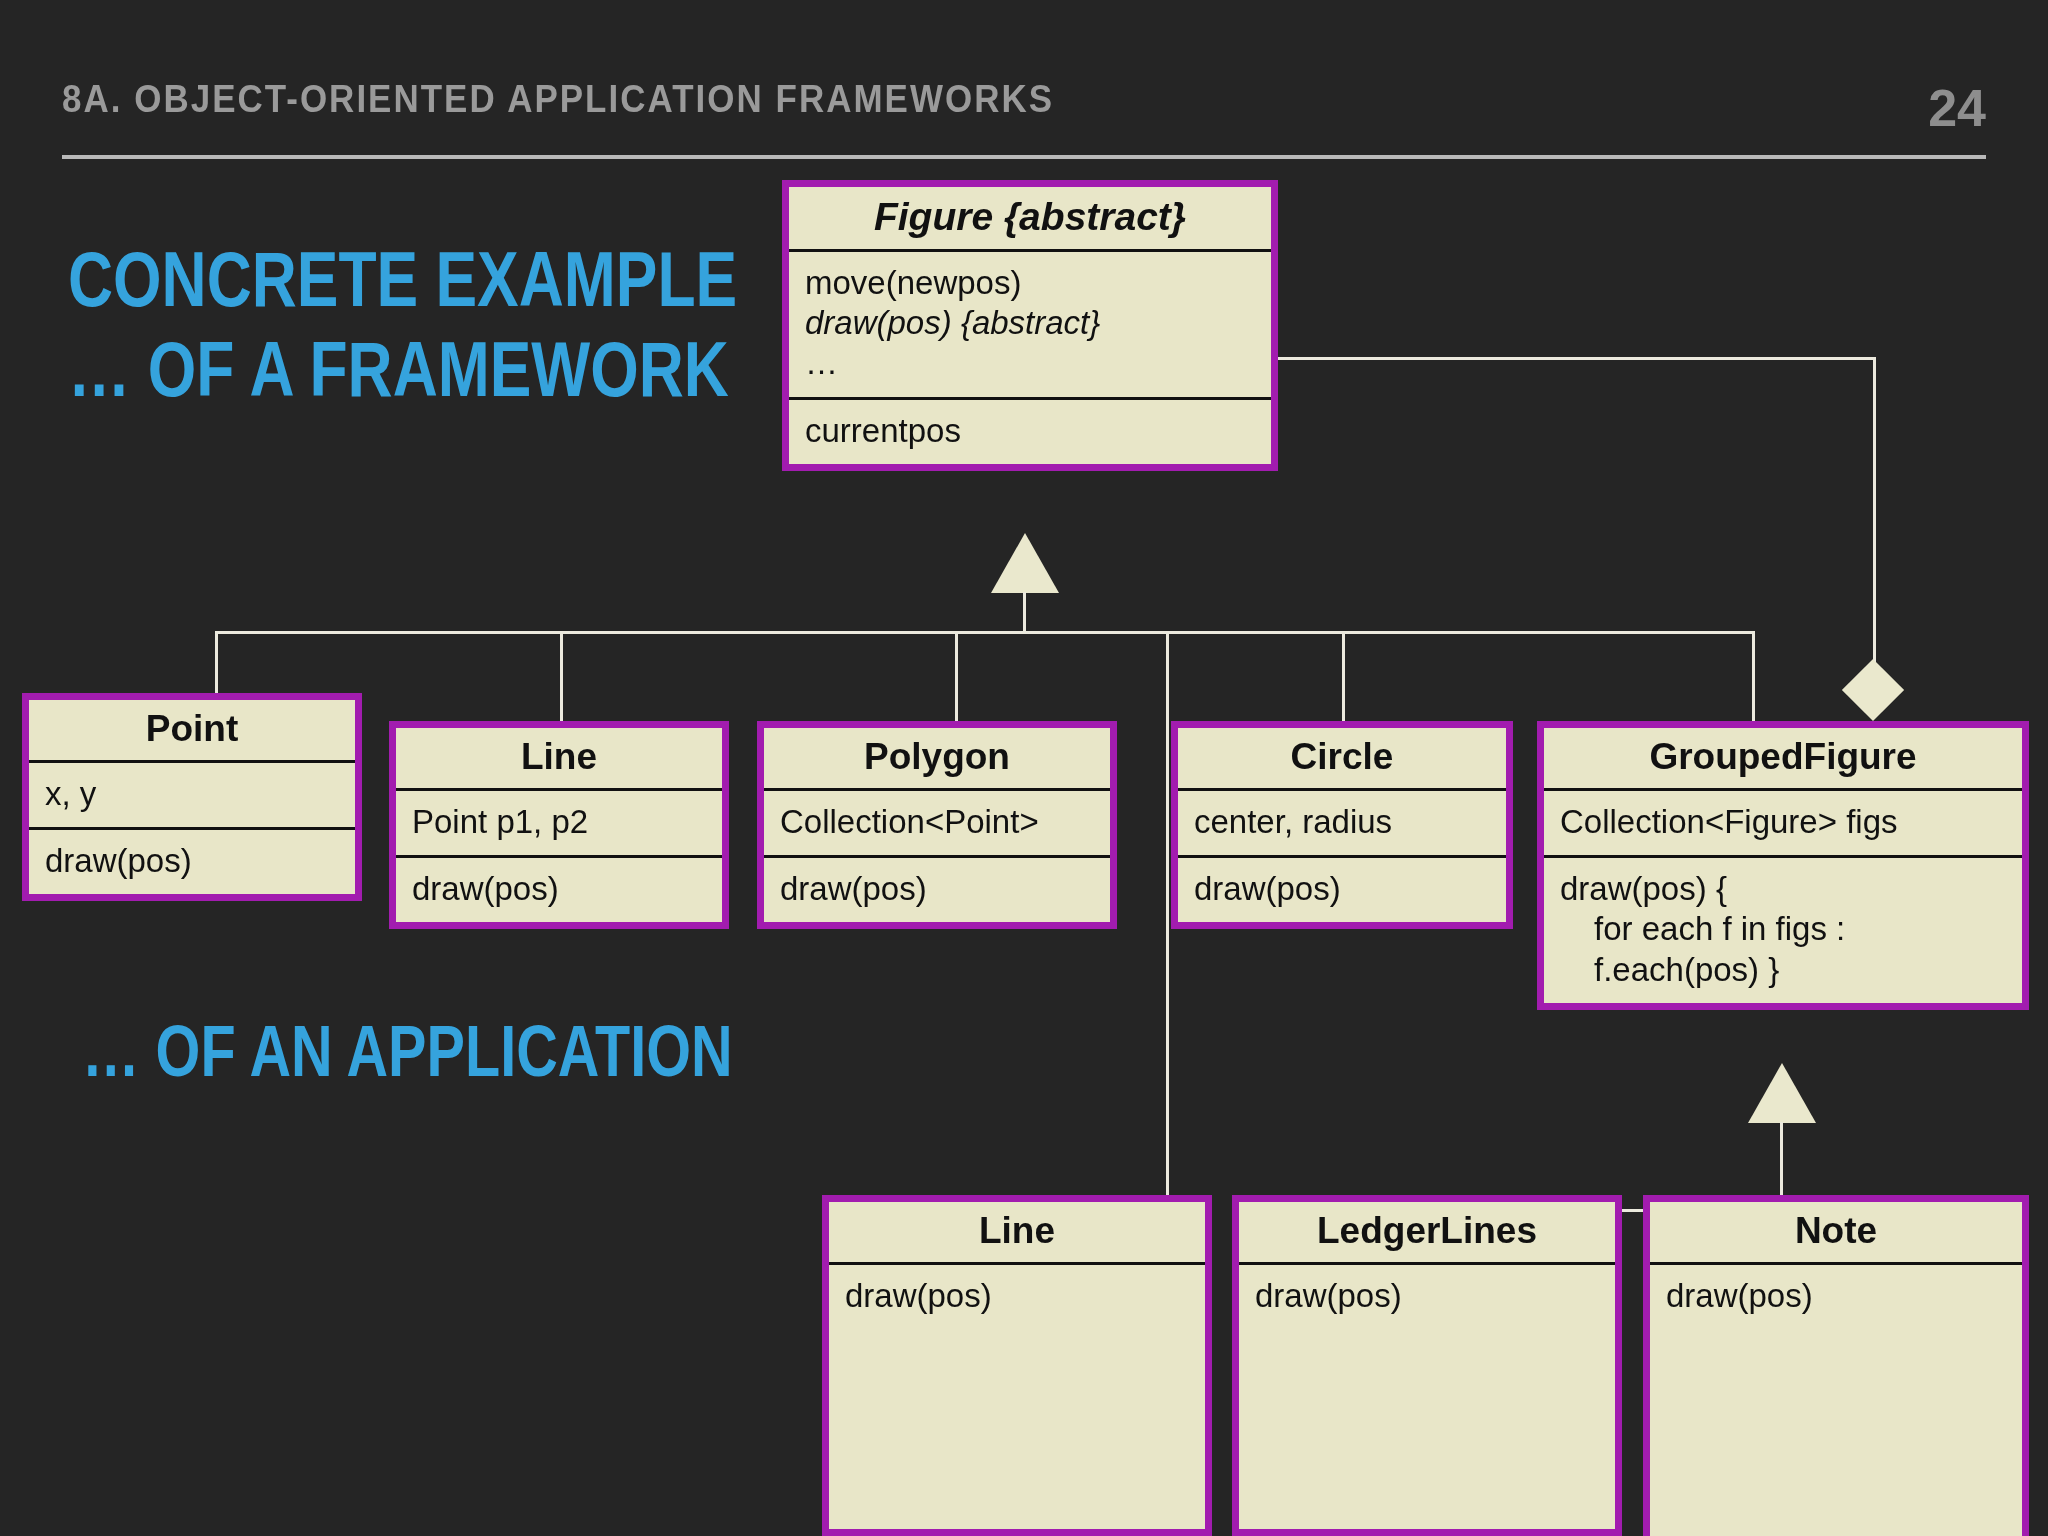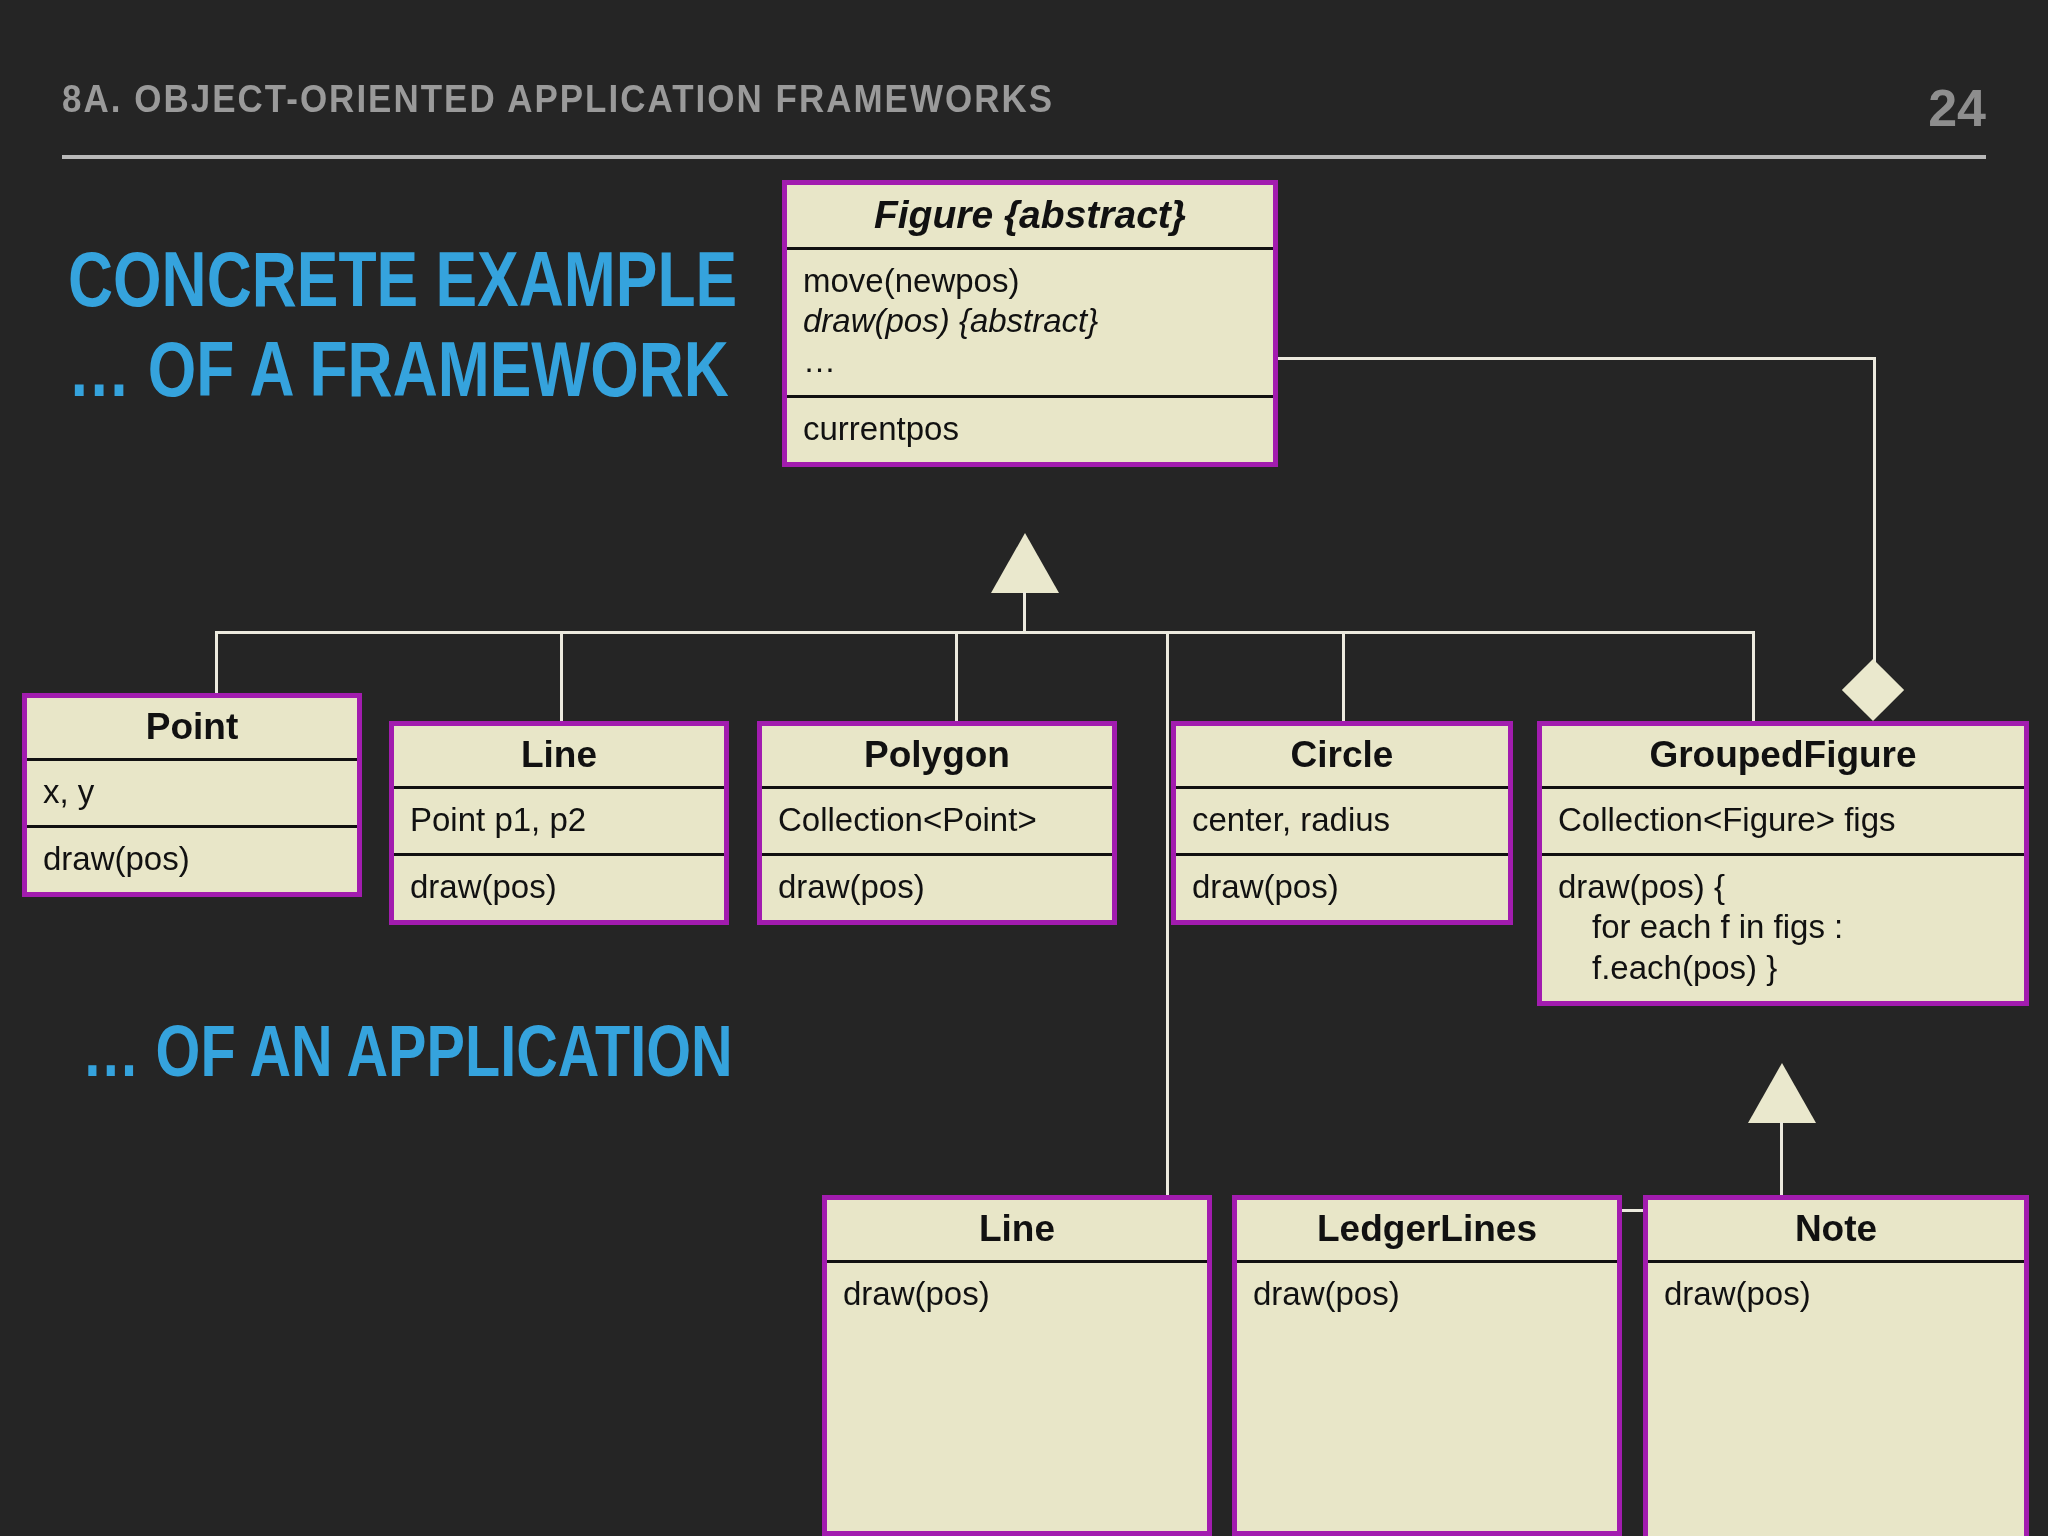--- a/index.html
+++ b/index.html
@@ -62,21 +62,21 @@
     position:absolute;
     width:44px;height:44px;
     background:#eae8cd;
     transform:rotate(45deg);
   }
 
   
   .cls{
     position:absolute;
     background:#e8e6c8;
-    border:5px solid #a21caf;
+    border:7px solid #a21caf;
     box-sizing:border-box;
     color:#111;
   }
   .cls .cname{
     text-align:center;
     font-weight:700;
     font-size:37px;
     padding:10px 6px 11px;
     border-bottom:3px solid #111;
     line-height:1.05;

